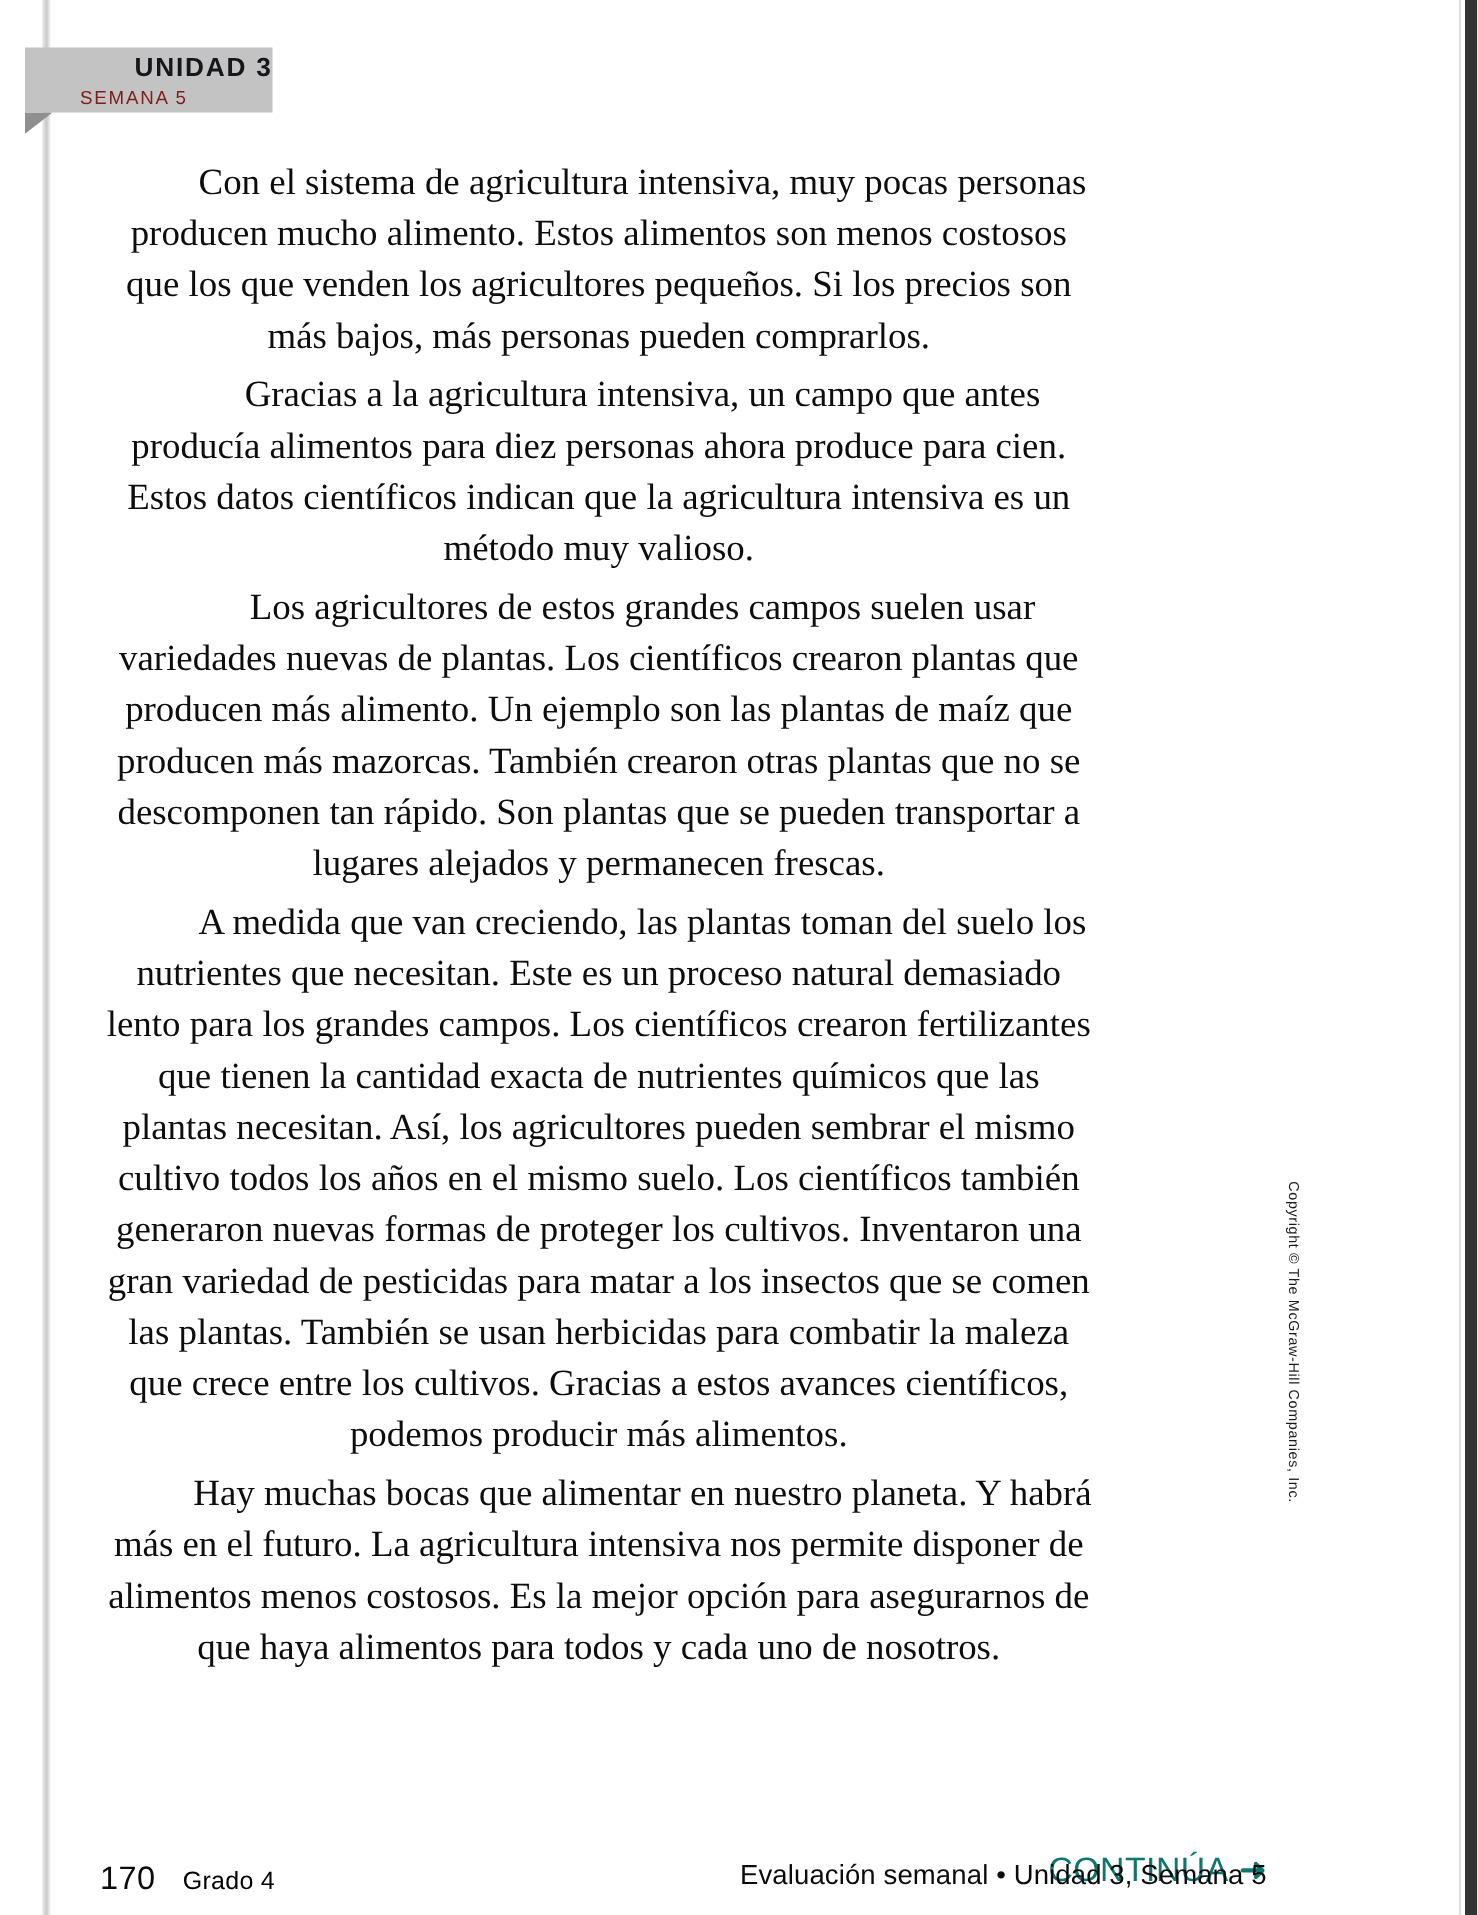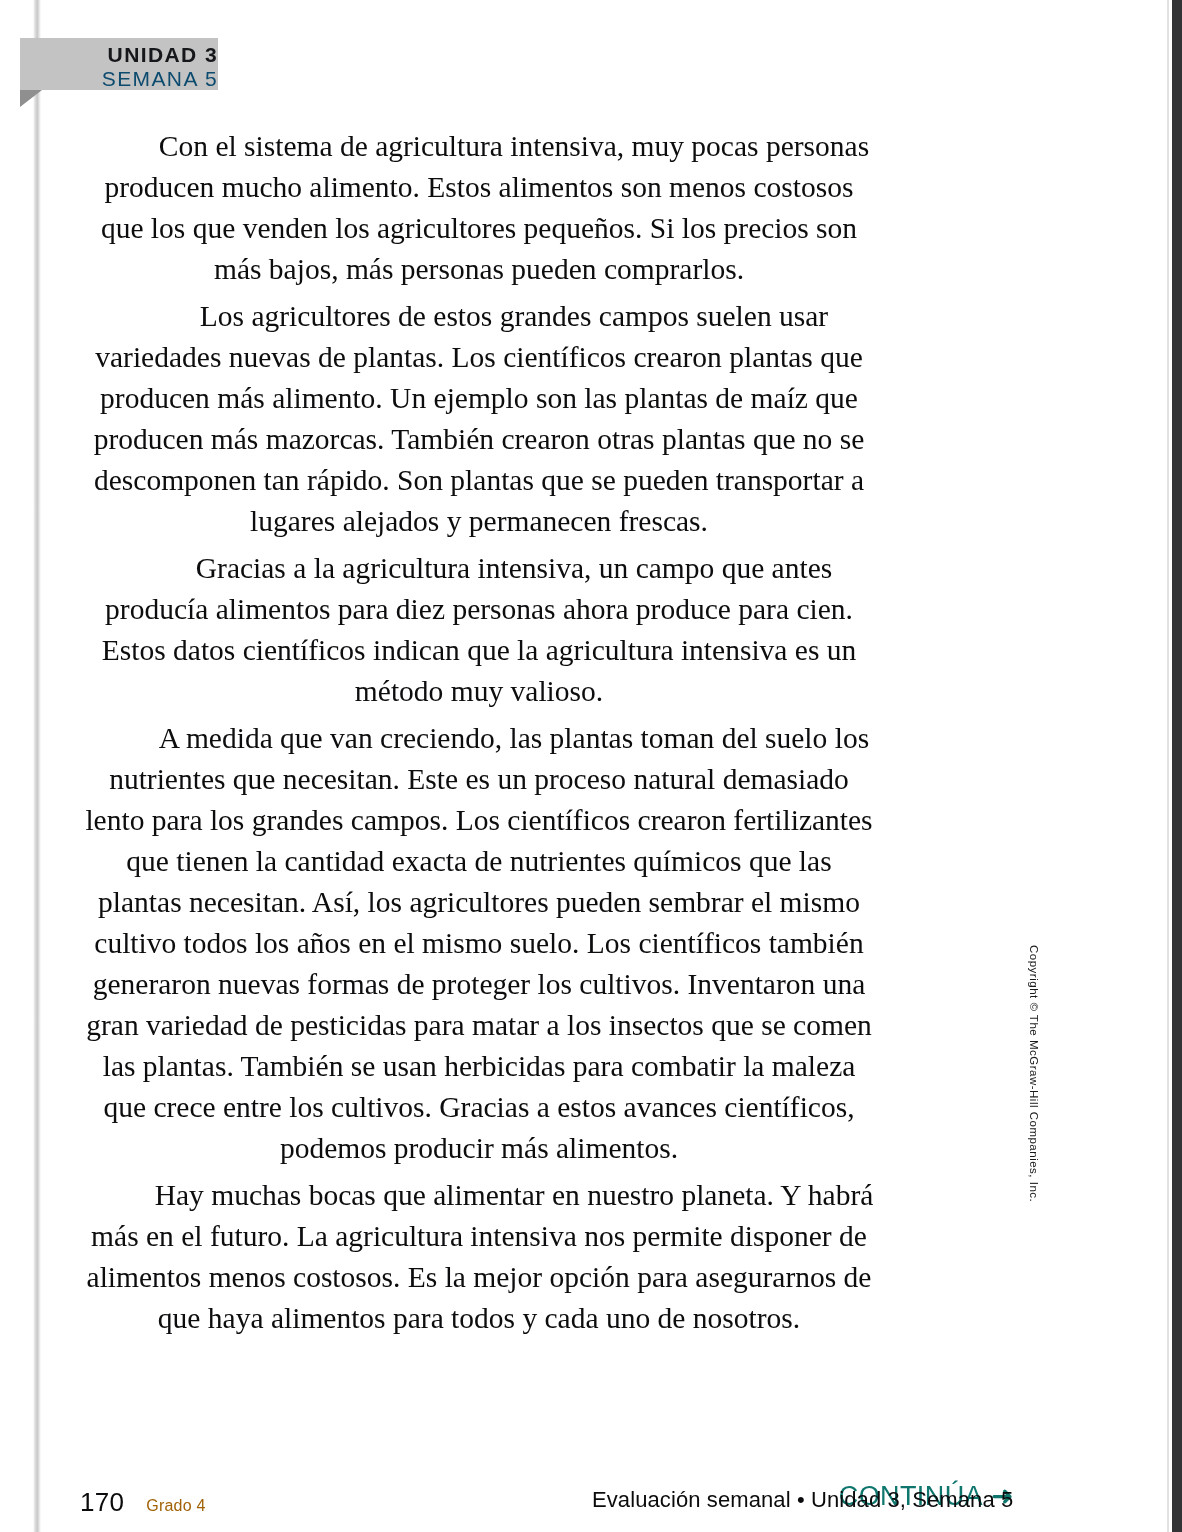--- a/index.html
+++ b/index.html
@@ -67,27 +67,26 @@
     font-size: 21px;
     font-weight: bold;
     letter-spacing: 1.4px;
     color: #16171a;
     line-height: 24px;
     white-space: nowrap;
     text-align: right;
   }
 
   .unit-tab-line2 {
-    font-size: 21px;
+    font-size: 15px;
     font-weight: normal;
     letter-spacing: 1.4px;
-    color: #0c4a6e;
+    color: #7f1d1d;
     line-height: 24px;
     white-space: nowrap;
-    text-align: right;
   }
 
   .unit-tab-fold {
     position: absolute;
     left: 20px;
     top: 90px;
     width: 0;
     height: 0;
     border-left: 22px solid #8f8f8f;
     border-bottom: 17px solid transparent;
@@ -162,23 +161,23 @@
 
   .footer-pagenum {
     font-size: 26px;
     font-weight: normal;
     color: #0b0b0d;
     letter-spacing: 0.3px;
   }
 
   .footer-grade {
     margin-left: 22px;
-    font-size: 16px;
-    font-weight: normal;
-    color: #a16207;
+    font-size: 20px;
+    font-weight: normal;
+    color: #000000;
     letter-spacing: 0.2px;
   }
 
   .footer-right {
     position: absolute;
     left: 592px;
     top: 1487px;
     font-size: 22px;
     color: #0b0b0d;
     letter-spacing: 0.1px;
@@ -195,22 +194,22 @@
 
   <div class="unit-tab-fold"></div>
 
   <div class="unit-tab">
     <div class="unit-tab-line1">UNIDAD 3</div>
     <div class="unit-tab-line2">SEMANA 5</div>
   </div>
 
   <div class="article">
     <p>Con el sistema de agricultura intensiva, muy pocas personas producen mucho alimento. Estos alimentos son menos costosos que los que venden los agricultores pequeños. Si los precios son más bajos, más personas pueden comprarlos.</p>
+    <p>Gracias a la agricultura intensiva, un campo que antes producía alimentos para diez personas ahora produce para cien. Estos datos científicos indican que la agricultura intensiva es un método muy valioso.</p>
     <p>Los agricultores de estos grandes campos suelen usar variedades nuevas de plantas. Los científicos crearon plantas que producen más alimento. Un ejemplo son las plantas de maíz que producen más mazorcas. También crearon otras plantas que no se descomponen tan rápido. Son plantas que se pueden transportar a lugares alejados y permanecen frescas.</p>
-    <p>Gracias a la agricultura intensiva, un campo que antes producía alimentos para diez personas ahora produce para cien. Estos datos científicos indican que la agricultura intensiva es un método muy valioso.</p>
     <p>A medida que van creciendo, las plantas toman del suelo los nutrientes que necesitan. Este es un proceso natural demasiado lento para los grandes campos. Los científicos crearon fertilizantes que tienen la cantidad exacta de nutrientes químicos que las plantas necesitan. Así, los agricultores pueden sembrar el mismo cultivo todos los años en el mismo suelo. Los científicos también generaron nuevas formas de proteger los cultivos. Inventaron una gran variedad de pesticidas para matar a los insectos que se comen las plantas. También se usan herbicidas para combatir la maleza que crece entre los cultivos. Gracias a estos avances científicos, podemos producir más alimentos.</p>
     <p>Hay muchas bocas que alimentar en nuestro planeta. Y habrá más en el futuro. La agricultura intensiva nos permite disponer de alimentos menos costosos. Es la mejor opción para asegurarnos de que haya alimentos para todos y cada uno de nosotros.</p>
   </div>
 
   <div class="copyright">Copyright © The McGraw-Hill Companies, Inc.</div>
 
   <div class="continua">
     <span>CONTINÚA</span><span class="continua-arrow">➜</span>
   </div>
 

